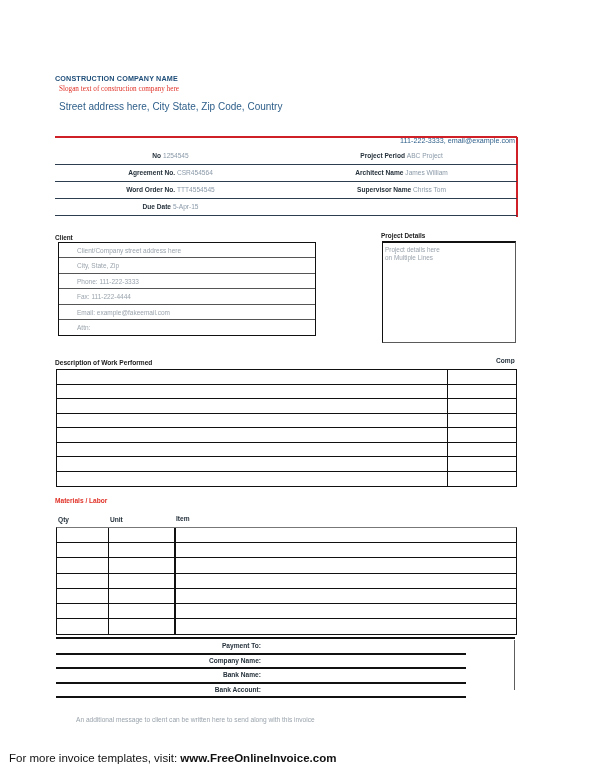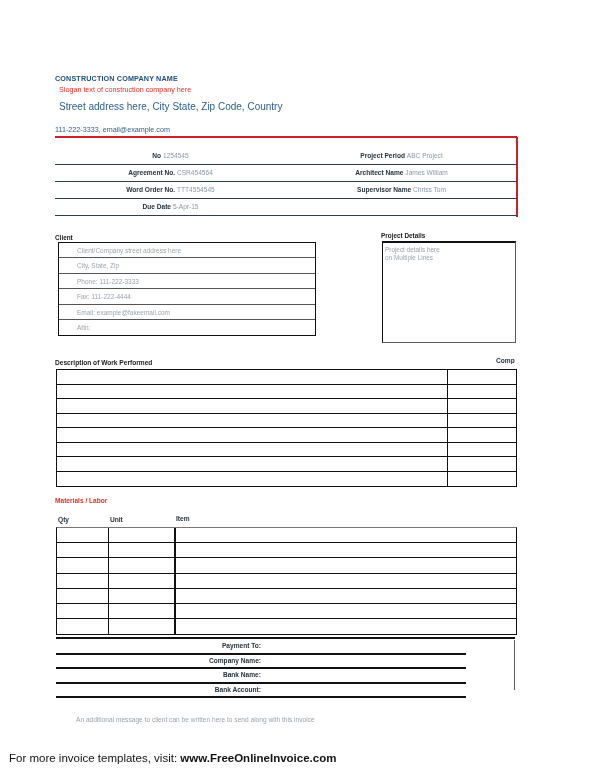--- a/index.html
+++ b/index.html
@@ -30,34 +30,36 @@
     font-weight: bold;
     color: #1f4e79;
     letter-spacing: 0.15px;
     line-height: 10px;
   }
   .hdr-slogan {
     font-size: 7.2px;
     color: #e03127;
     line-height: 11px;
     padding-left: 4px;
+    font-family: Liberation Serif, serif;
   }
   .hdr-address {
     font-size: 10px;
     color: #2e5f8a;
     line-height: 10px;
     margin-top: 7px;
     padding-left: 4px;
   }
   .hdr-contact {
     font-size: 7.2px;
     color: #2e5f8a;
     line-height: 10px;
-    margin-top: 13px;
+    margin-top: 24px;
     padding-left: 0px;
+    text-align: right;
   }
 
   
   .red-rule {
     position: absolute;
     left: 46px;
     top: 136px;
     width: 462px;
     height: 2px;
     background: #cf2027;

